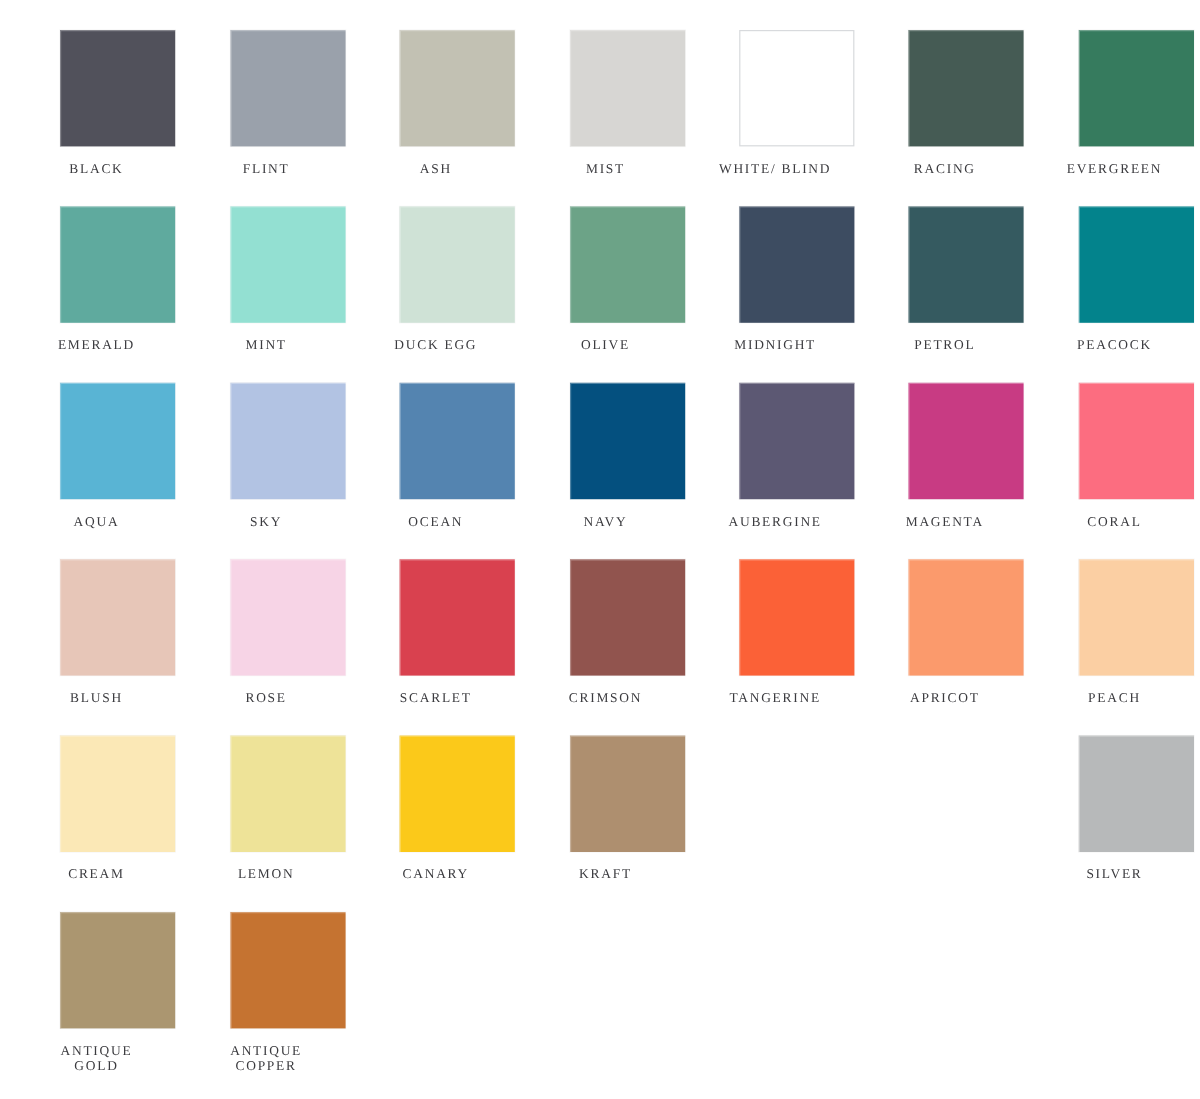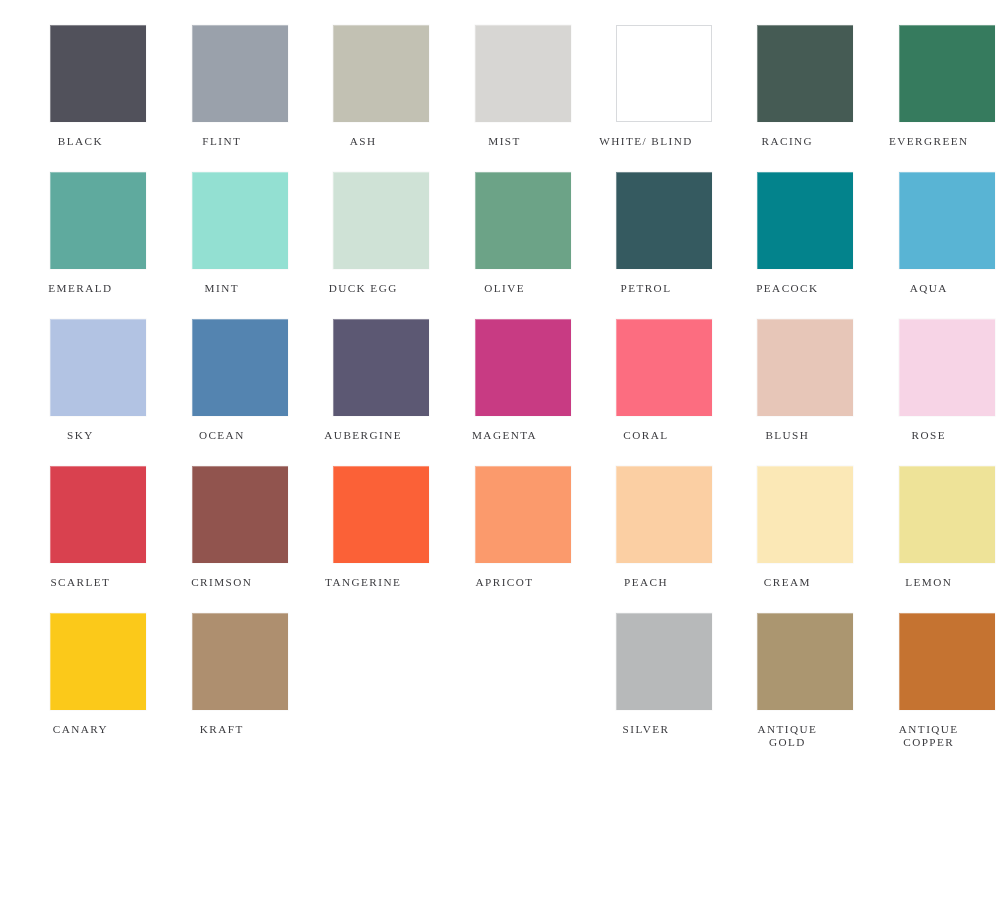--- a/index.html
+++ b/index.html
@@ -100,38 +100,46 @@
     </div>
     <div class="swatch-cell">
       <div class="swatch-chip" style="background-color: rgb(207, 226, 214);"></div>
       <div class="swatch-label">DUCK EGG</div>
     </div>
     <div class="swatch-cell">
       <div class="swatch-chip" style="background-color: rgb(108, 163, 135);"></div>
       <div class="swatch-label">OLIVE</div>
     </div>
     <div class="swatch-cell">
+      <div class="swatch-chip" style="background-color: rgb(61, 76, 97);"></div>
+      <div class="swatch-label">MIDNIGHT</div>
+    </div>
+    <div class="swatch-cell">
       <div class="swatch-chip" style="background-color: rgb(53, 90, 96);"></div>
       <div class="swatch-label">PETROL</div>
     </div>
     <div class="swatch-cell">
       <div class="swatch-chip" style="background-color: rgb(3, 131, 140);"></div>
       <div class="swatch-label">PEACOCK</div>
     </div>
     <div class="swatch-cell">
       <div class="swatch-chip" style="background-color: rgb(89, 180, 212);"></div>
       <div class="swatch-label">AQUA</div>
     </div>
     <div class="swatch-cell">
       <div class="swatch-chip" style="background-color: rgb(178, 195, 227);"></div>
       <div class="swatch-label">SKY</div>
     </div>
     <div class="swatch-cell">
       <div class="swatch-chip" style="background-color: rgb(84, 132, 176);"></div>
       <div class="swatch-label">OCEAN</div>
+    </div>
+    <div class="swatch-cell">
+      <div class="swatch-chip" style="background-color: rgb(4, 80, 127);"></div>
+      <div class="swatch-label">NAVY</div>
     </div>
     <div class="swatch-cell">
       <div class="swatch-chip" style="background-color: rgb(92, 88, 115);"></div>
       <div class="swatch-label">AUBERGINE</div>
     </div>
     <div class="swatch-cell">
       <div class="swatch-chip" style="background-color: rgb(200, 59, 131);"></div>
       <div class="swatch-label">MAGENTA</div>
     </div>
     <div class="swatch-cell">

